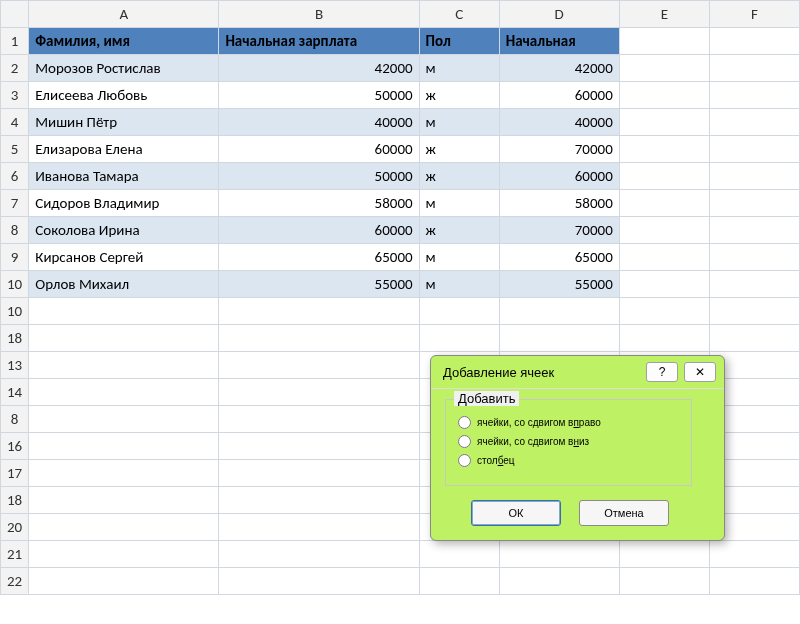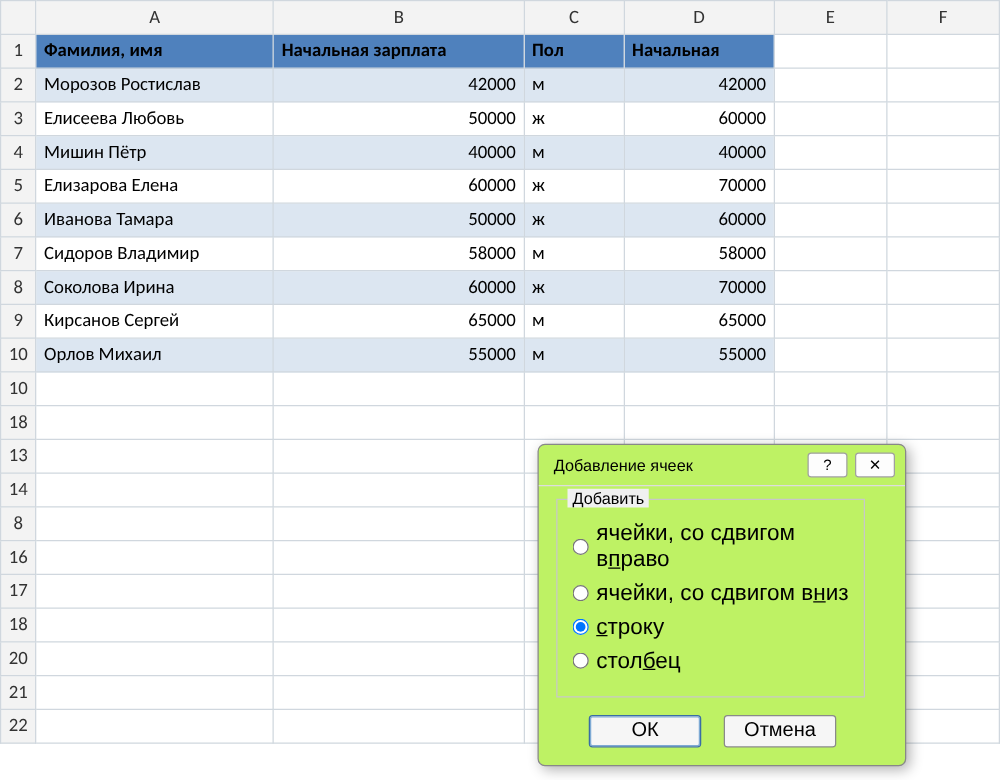--- a/index.html
+++ b/index.html
@@ -89,33 +89,33 @@
 }
 .groupbox-legend {
   position: absolute;
   top: -9px; left: 8px;
   background: #f0f0f0;
   padding: 0 4px;
   font-size: 13px;
 }
 .radio-row { display:flex; align-items:center; gap:6px; margin: 6px 0; }
 .radio-row input { margin:0; }
-.radio-row label { font-size: 18px; }
+.radio-row label { font-size: 10px; }
 .dialog-actions {
   display: flex;
   justify-content: flex-start;
   gap: 18px;
   padding: 6px 14px 14px 40px;
 }
 .dialog-actions button {
   width: 90px; height: 26px;
   background: #f6f6f6;
   border: 1px solid #8a8a8a;
   border-radius: 3px;
-  font-size: 16px;
+  font-size: 11px;
   cursor: pointer;
 }
 .dialog-actions button.primary {
   border: 1px solid #3a6ea5;
   box-shadow: 0 0 0 1px #7eaad4 inset;
 }
 u { text-decoration: underline; }
 </style>
 </head>
 <body>
@@ -335,24 +335,20 @@
     <span class="groupbox-legend">Добавить</span>
     <div class="radio-row">
       <input type="radio" name="ins" id="r1" style="">
       <label for="r1">ячейки, со сдвигом в<u>п</u>раво</label>
     </div>
     <div class="radio-row">
       <input type="radio" name="ins" id="r2" style="">
       <label for="r2">ячейки, со сдвигом в<u>н</u>из</label>
     </div>
     <div class="radio-row">
-      <input type="radio" name="ins" id="r3" checked="" style="">
-      <label for="r3"><u>с</u>троку</label>
-    </div>
-    <div class="radio-row">
       <input type="radio" name="ins" id="r4" style="">
       <label for="r4">стол<u>б</u>ец</label>
     </div>
   </div>
   <div class="dialog-actions">
     <button class="primary">ОК</button>
     <button>Отмена</button>
   </div>
 </div>
 

